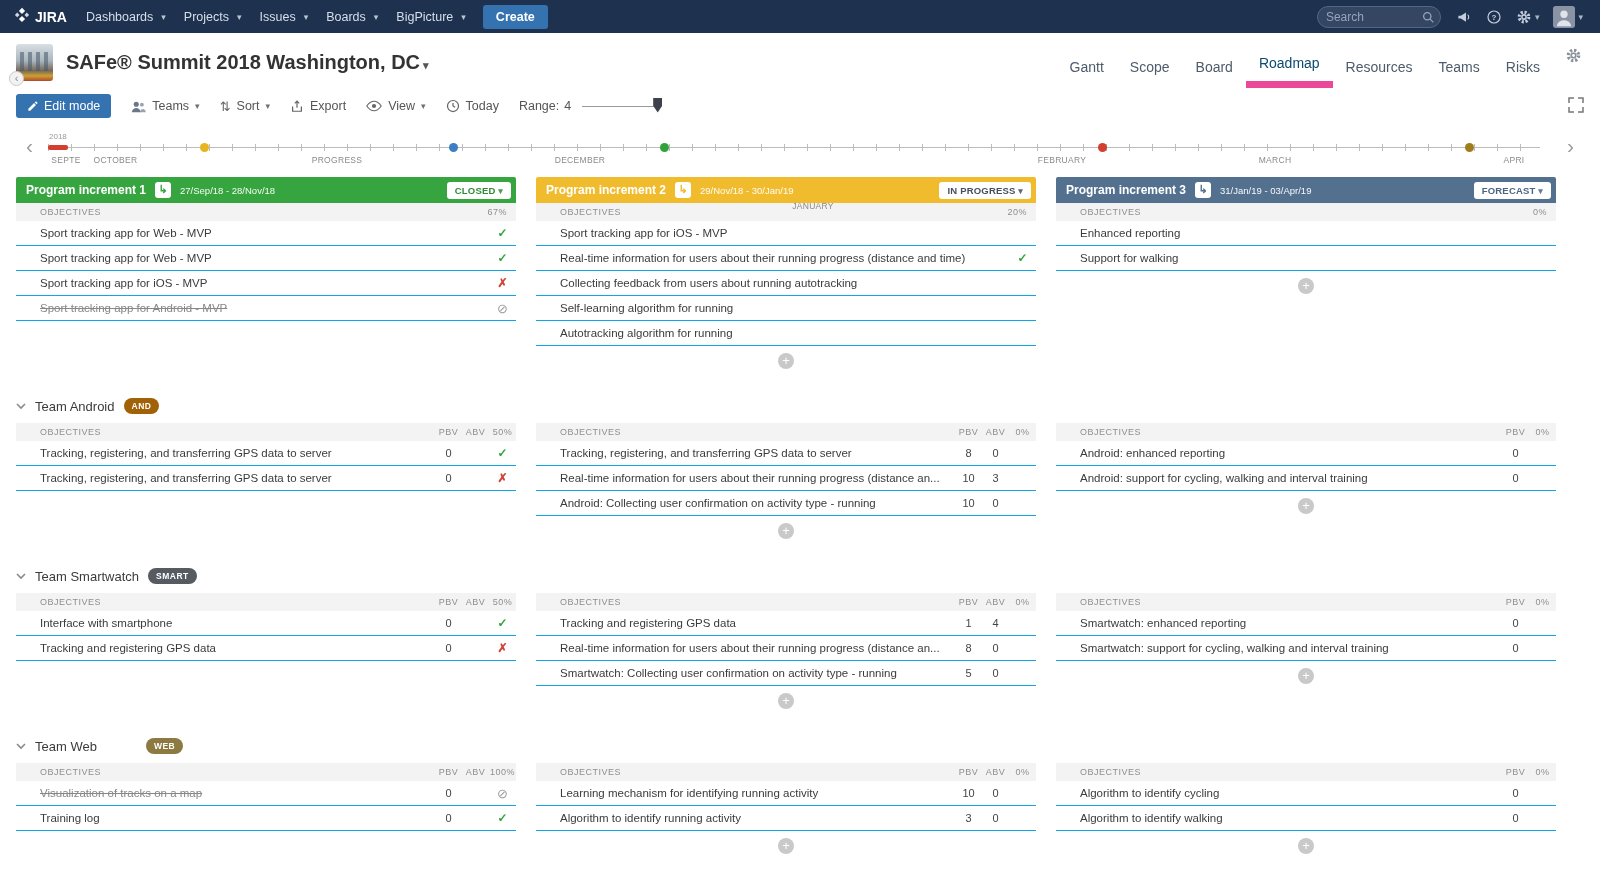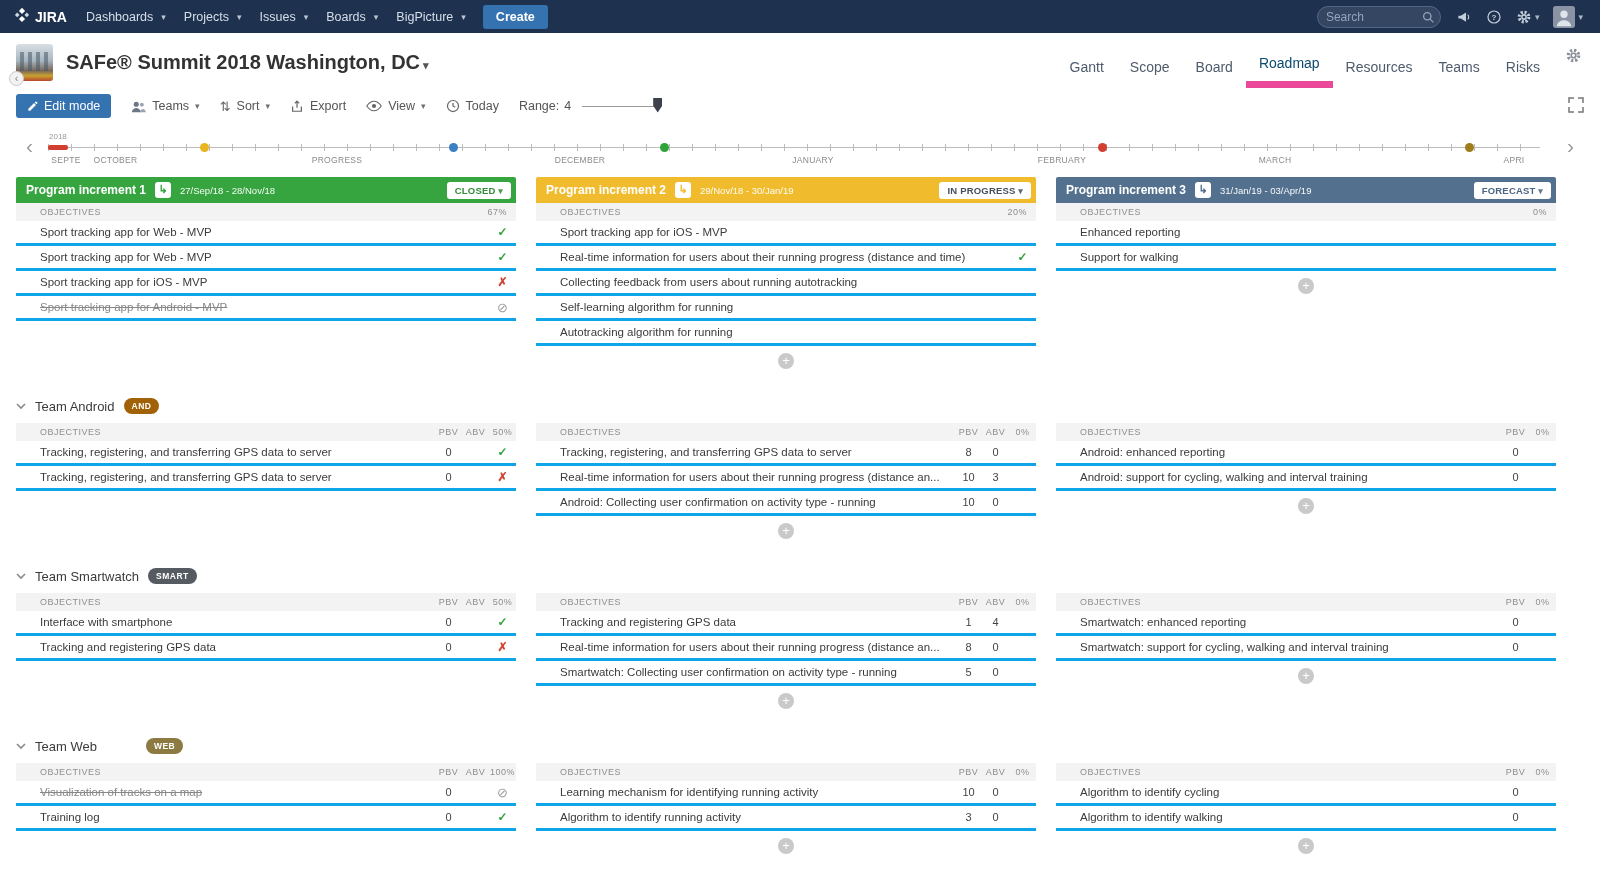--- a/index.html
+++ b/index.html
@@ -61,21 +61,21 @@
   .pi-header{height:26px;display:flex;align-items:center;padding:0 5px 0 10px;color:#fff;border-radius:2px 2px 0 0}
   .pi-name{font-size:12px;font-weight:bold;white-space:nowrap}
   .pi-sync{width:16px;height:16px;background:#fff;border-radius:3px;margin-left:9px;font-size:11px;line-height:15px;text-align:center;font-weight:bold;cursor:pointer}
   .pi-dates{font-size:9.5px;margin-left:9px;opacity:.95;white-space:nowrap}
   .pi-status{margin-left:auto;background:#fff;border:none;border-radius:3px;font-size:9.5px;font-weight:bold;padding:3px 8px;letter-spacing:.2px;cursor:pointer;white-space:nowrap}
   .subhead{height:18px;background:#f3f3f3;display:flex;align-items:center;padding-left:24px;font-size:9px;color:#8e8e8e;letter-spacing:.5px}
   .subhead .grow{flex:1}
   .pi-pct{margin-right:9px}
   .cell{width:27px;flex:none;text-align:center;font-size:11px;color:#444}
   .subhead .cell{font-size:9px;color:#8e8e8e}
-  .row{height:25px;display:flex;align-items:center;border-bottom:3px solid #0ea5e9;padding-left:24px;font-size:11.5px;color:#3b3b3b;background:#fff;cursor:pointer}
+  .row{height:25px;display:flex;align-items:center;border-bottom:1px solid #0ea5e9;padding-left:24px;font-size:11.5px;color:#3b3b3b;background:#fff;cursor:pointer}
   .row-text{flex:1;white-space:nowrap;overflow:hidden;text-overflow:ellipsis;padding-right:8px}
   .strike{text-decoration:line-through;color:#888}
   .st-check{color:#2fa339;font-weight:bold;font-size:12px}
   .st-cross{color:#d04437;font-weight:bold;font-size:12px}
   .st-cancel{color:#999;font-size:13px}
   .addrow{height:30px;display:flex;align-items:center;justify-content:center}
   .add-btn{width:16px;height:16px;border-radius:50%;background:#c9c9c9;color:#fff;border:none;font-size:13px;line-height:14px;text-align:center;padding:0;cursor:pointer}
   .team-header{display:flex;align-items:center;gap:9px;margin:22px 16px 9px}
   .team-chevron{display:flex;cursor:pointer}
   .team-name{font-size:13px;color:#3b3b3b}
@@ -243,21 +243,21 @@
   <div id="tl-extra">
       <div class="tl-dot" style="left: 200px; background: rgb(232, 180, 32);"></div>
       <div class="tl-dot" style="left: 449px; background: rgb(59, 127, 196);"></div>
       <div class="tl-dot" style="left: 660px; background: rgb(47, 163, 57);"></div>
       <div class="tl-dot" style="left: 1098px; background: rgb(210, 63, 49);"></div>
       <div class="tl-dot" style="left: 1465px; background: rgb(160, 125, 28);"></div>
       <span class="tl-month" style="left: 66px;">SEPTE</span>
       <span class="tl-month" style="left: 103px; padding-left: 25px;">OCTOBER</span>
       <span class="tl-month" style="left: 337px;">PROGRESS</span>
       <span class="tl-month" style="left: 580px;">DECEMBER</span>
-      <span class="tl-month" style="left: 813px;">JANUARY</span>
+      <span class="tl-month" style="left: 813px; margin-top: 46px;">JANUARY</span>
       <span class="tl-month" style="left: 1062px;">FEBRUARY</span>
       <span class="tl-month" style="left: 1275px;">MARCH</span>
       <span class="tl-month" style="left: 1514px;">APRI</span>
     </div>
 </div>
 
 <div class="content">
   <div class="band" id="pi-band">
       <div class="col">
         <div class="pi-header" style="background: rgb(54, 165, 63);">

